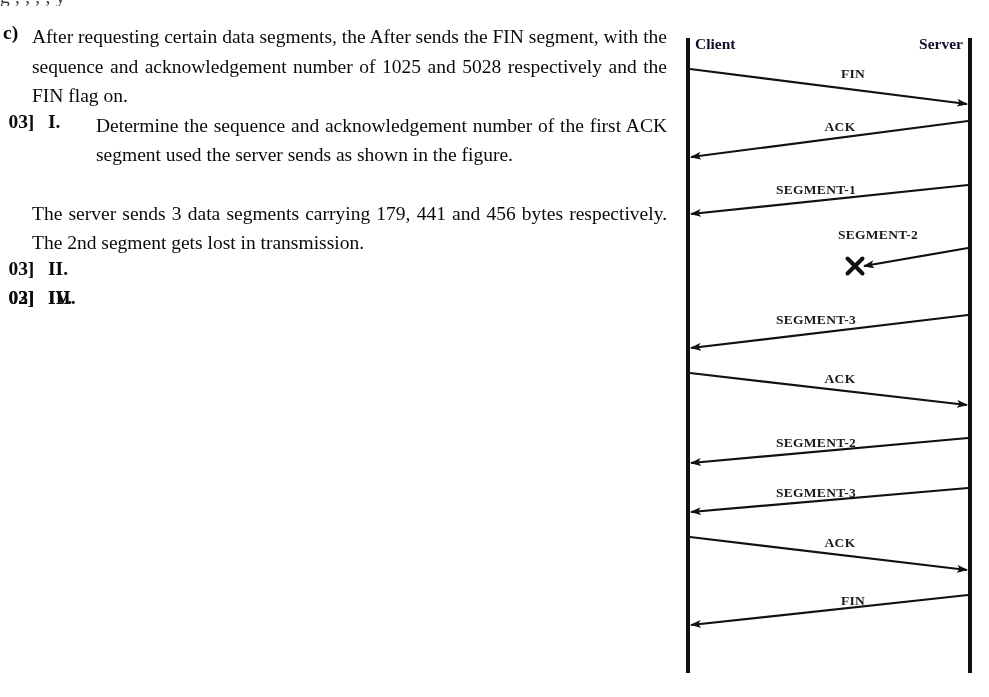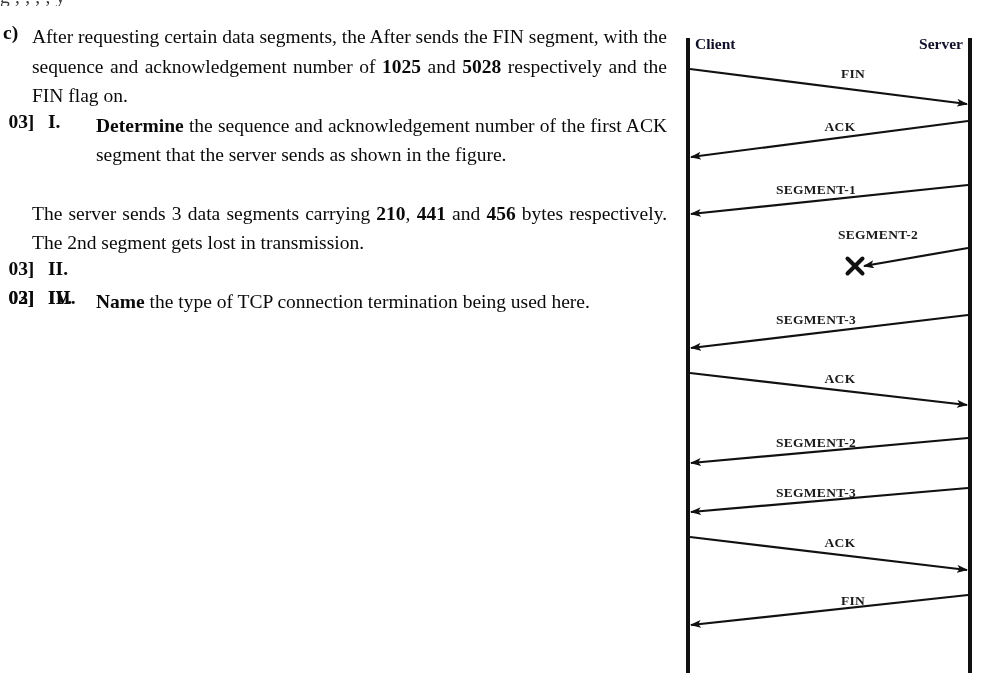--- a/index.html
+++ b/index.html
@@ -73,21 +73,21 @@
     font-size: 19.5px;
     font-weight: bold;
   }
 
   .body-text {
     font-size: 19.5px;
     line-height: 29.5px;
     text-align: justify;
     text-justify: inter-word;
   }
-  .body-text b { font-weight: bold; }
+  .body-text b { font-weight: normal; }
 
   
   .lvl1 {
     margin-left: 32px;
     width: 635px;
   }
   
   .lvl2 {
     margin-left: 96px;
     width: 571px;
@@ -129,51 +129,48 @@
     <span class="q-letter">c)</span>
     <div class="body-text lvl1">
       <span>After requesting certain data segments, the After sends the FIN segment, with the sequence and acknowledgement number of </span><b>1025</b><span> and </span><b>5028</b><span> respectively and the FIN flag on.</span>
     </div>
   </div>
 
   <div class="q-row">
     <span class="marks">03]</span>
     <span class="roman">I.</span>
     <div class="body-text lvl2">
-      <b>Determine</b><span> the sequence and acknowledgement number of the first ACK segment that the server sends as shown in the figure.</span>
+      <b>Determine</b><span> the sequence and acknowledgement number of the first ACK segment used the server sends as shown in the figure.</span>
     </div>
   </div>
 
   <div class="spacer-md"></div>
 
   <div class="q-row">
     <div class="body-text lvl1">
-      <span>The server sends 3 data segments carrying </span><b>210</b><span>, </span><b>441</b><span> and </span><b>456</b><span> bytes respectively. The 2nd segment gets lost in transmission.</span>
+      <span>The server sends 3 data segments carrying </span><b>179</b><span>, </span><b>441</b><span> and </span><b>456</b><span> bytes respectively. The 2nd segment gets lost in transmission.</span>
     </div>
   </div>
 
   <div class="q-row">
     <span class="marks">03]</span>
     <span class="roman">II.</span>
   </div>
 
   <div class="spacer-md"></div>
 
 
   <div class="q-row">
     <span class="marks">03]</span>
     <span class="roman">III.</span>
   </div>
 
   <div class="q-row">
     <span class="marks">02]</span>
     <span class="roman">IV.</span>
-    <div class="body-text lvl2">
-      <b>Name</b><span> the type of TCP connection termination being used here.</span>
-    </div>
   </div>
 
 </div>
 
 <div class="diagram">
   <svg id="seq-svg" width="321" height="697" viewBox="0 0 321 697" xmlns="http://www.w3.org/2000/svg">
     <defs>
       <marker id="arrowhead" markerWidth="11" markerHeight="8" refX="10" refY="4" orient="auto" markerUnits="userSpaceOnUse">
         <path d="M0,0 L11,4 L0,8 L2.6,4 Z" fill="#111111"></path>
       </marker>

